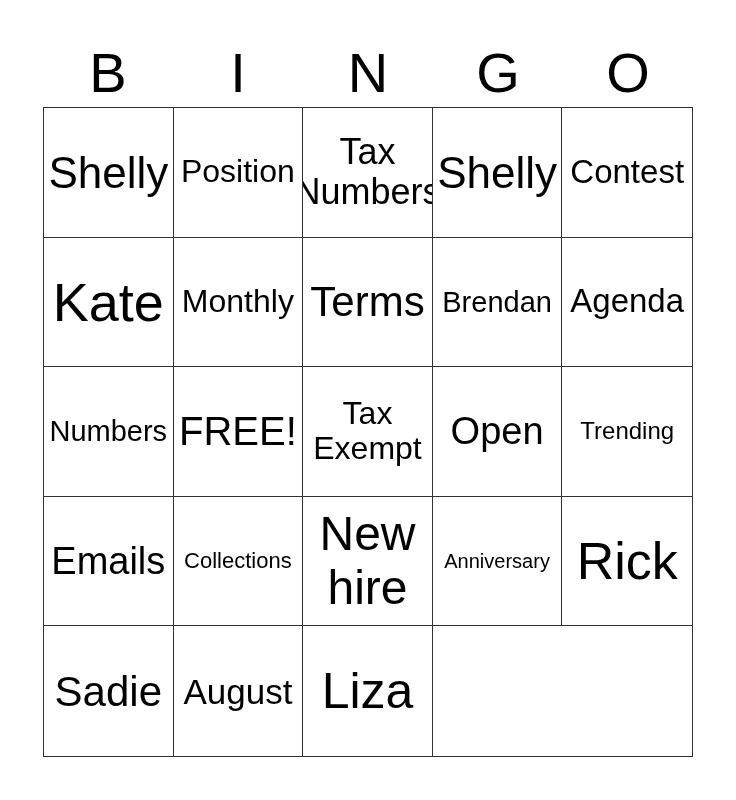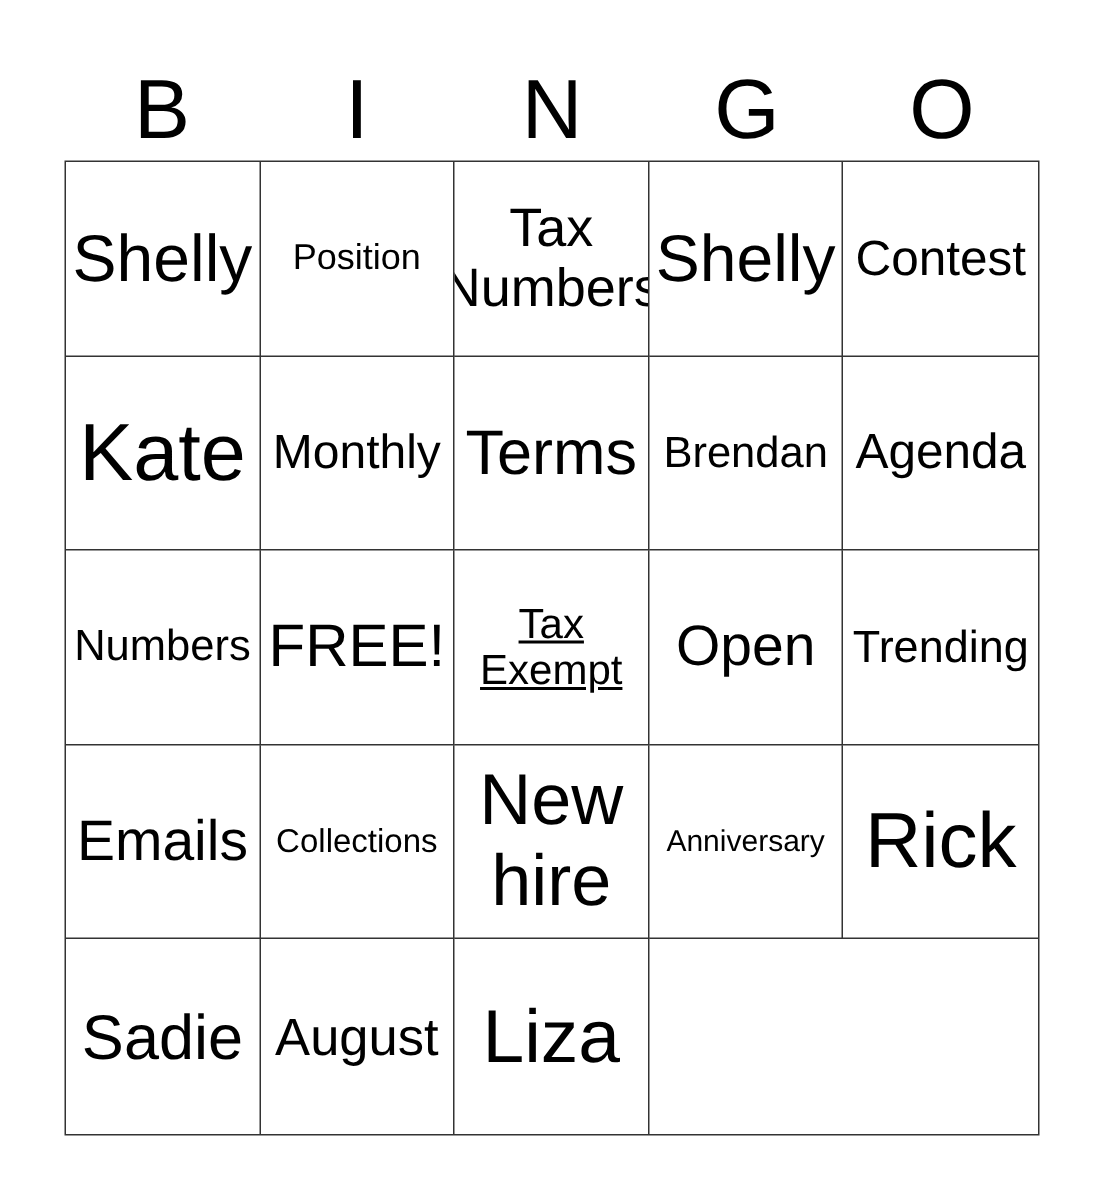--- a/index.html
+++ b/index.html
@@ -17,34 +17,34 @@
 <div class="header">
   <div class="letter">B</div>
   <div class="letter">I</div>
   <div class="letter">N</div>
   <div class="letter">G</div>
   <div class="letter">O</div>
 </div>
 
 <div class="grid" id="grid">
     <div class="cell" style="font-size: 44px;">Shelly</div>
-    <div class="cell" style="font-size: 24px;">Position</div>
+    <div class="cell" style="font-size: 32px;">Position</div>
     <div class="cell" style="font-size: 36px;">Tax Numbers</div>
     <div class="cell" style="font-size: 44px;">Shelly</div>
     <div class="cell" style="font-size: 33px;">Contest</div>
     <div class="cell" style="font-size: 54px;">Kate</div>
     <div class="cell" style="font-size: 32px;">Monthly</div>
     <div class="cell" style="font-size: 42px;">Terms</div>
     <div class="cell" style="font-size: 29px;">Brendan</div>
     <div class="cell" style="font-size: 33px;">Agenda</div>
     <div class="cell" style="font-size: 29px;">Numbers</div>
     <div class="cell" style="font-size: 40px;">FREE!</div>
-    <div class="cell" style="font-size: 28px; text-decoration: underline;">Tax Exempt</div>
+    <div class="cell" style="font-size: 32px;">Tax Exempt</div>
     <div class="cell" style="font-size: 38px;">Open</div>
-    <div class="cell" style="font-size: 30px;">Trending</div>
+    <div class="cell" style="font-size: 24px;">Trending</div>
     <div class="cell" style="font-size: 38px;">Emails</div>
     <div class="cell" style="font-size: 22px;">Collections</div>
     <div class="cell" style="font-size: 48px;">New hire</div>
     <div class="cell" style="font-size: 20px;">Anniversary</div>
     <div class="cell" style="font-size: 52px;">Rick</div>
     <div class="cell" style="font-size: 42px;">Sadie</div>
     <div class="cell" style="font-size: 35px;">August</div>
     <div class="cell" style="font-size: 50px;">Liza</div>
   </div>
 

